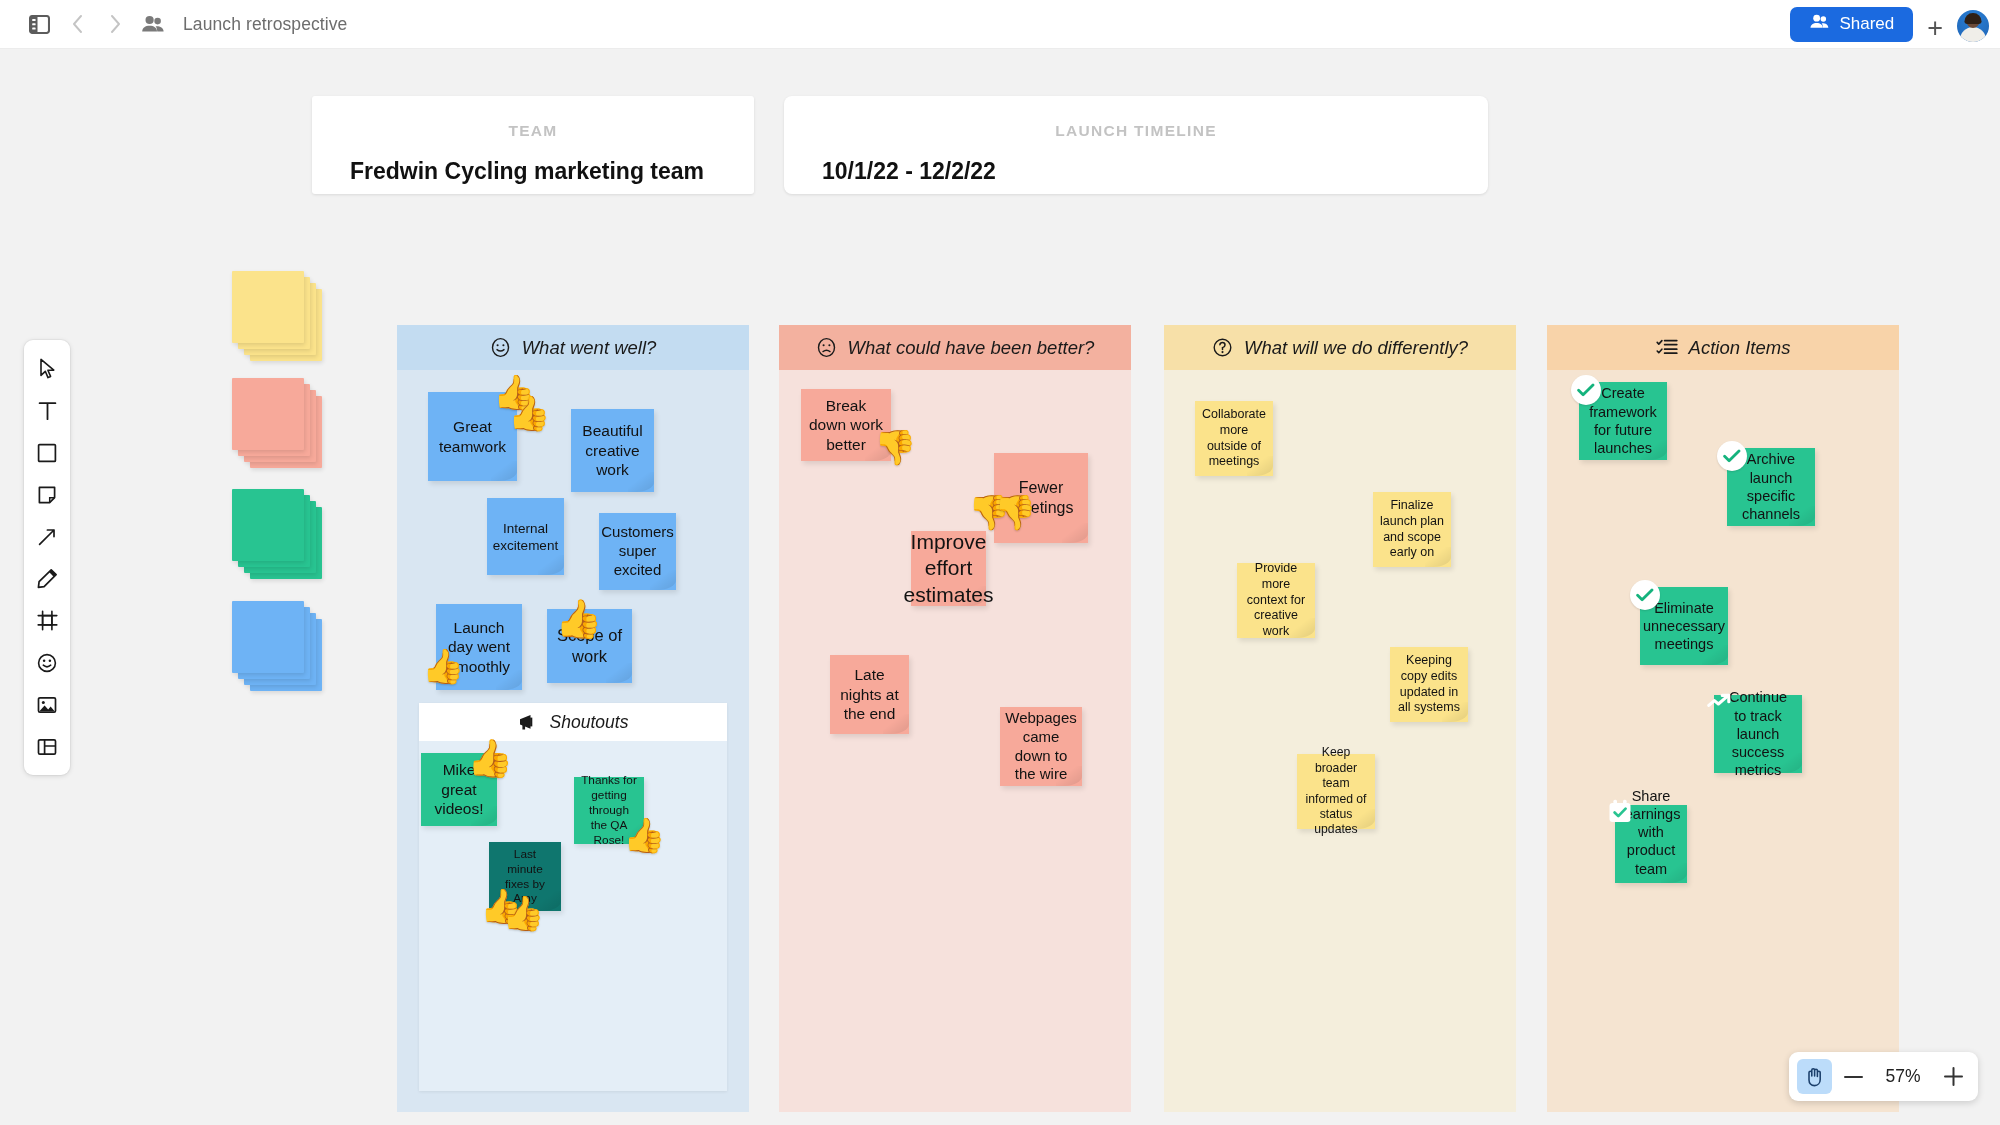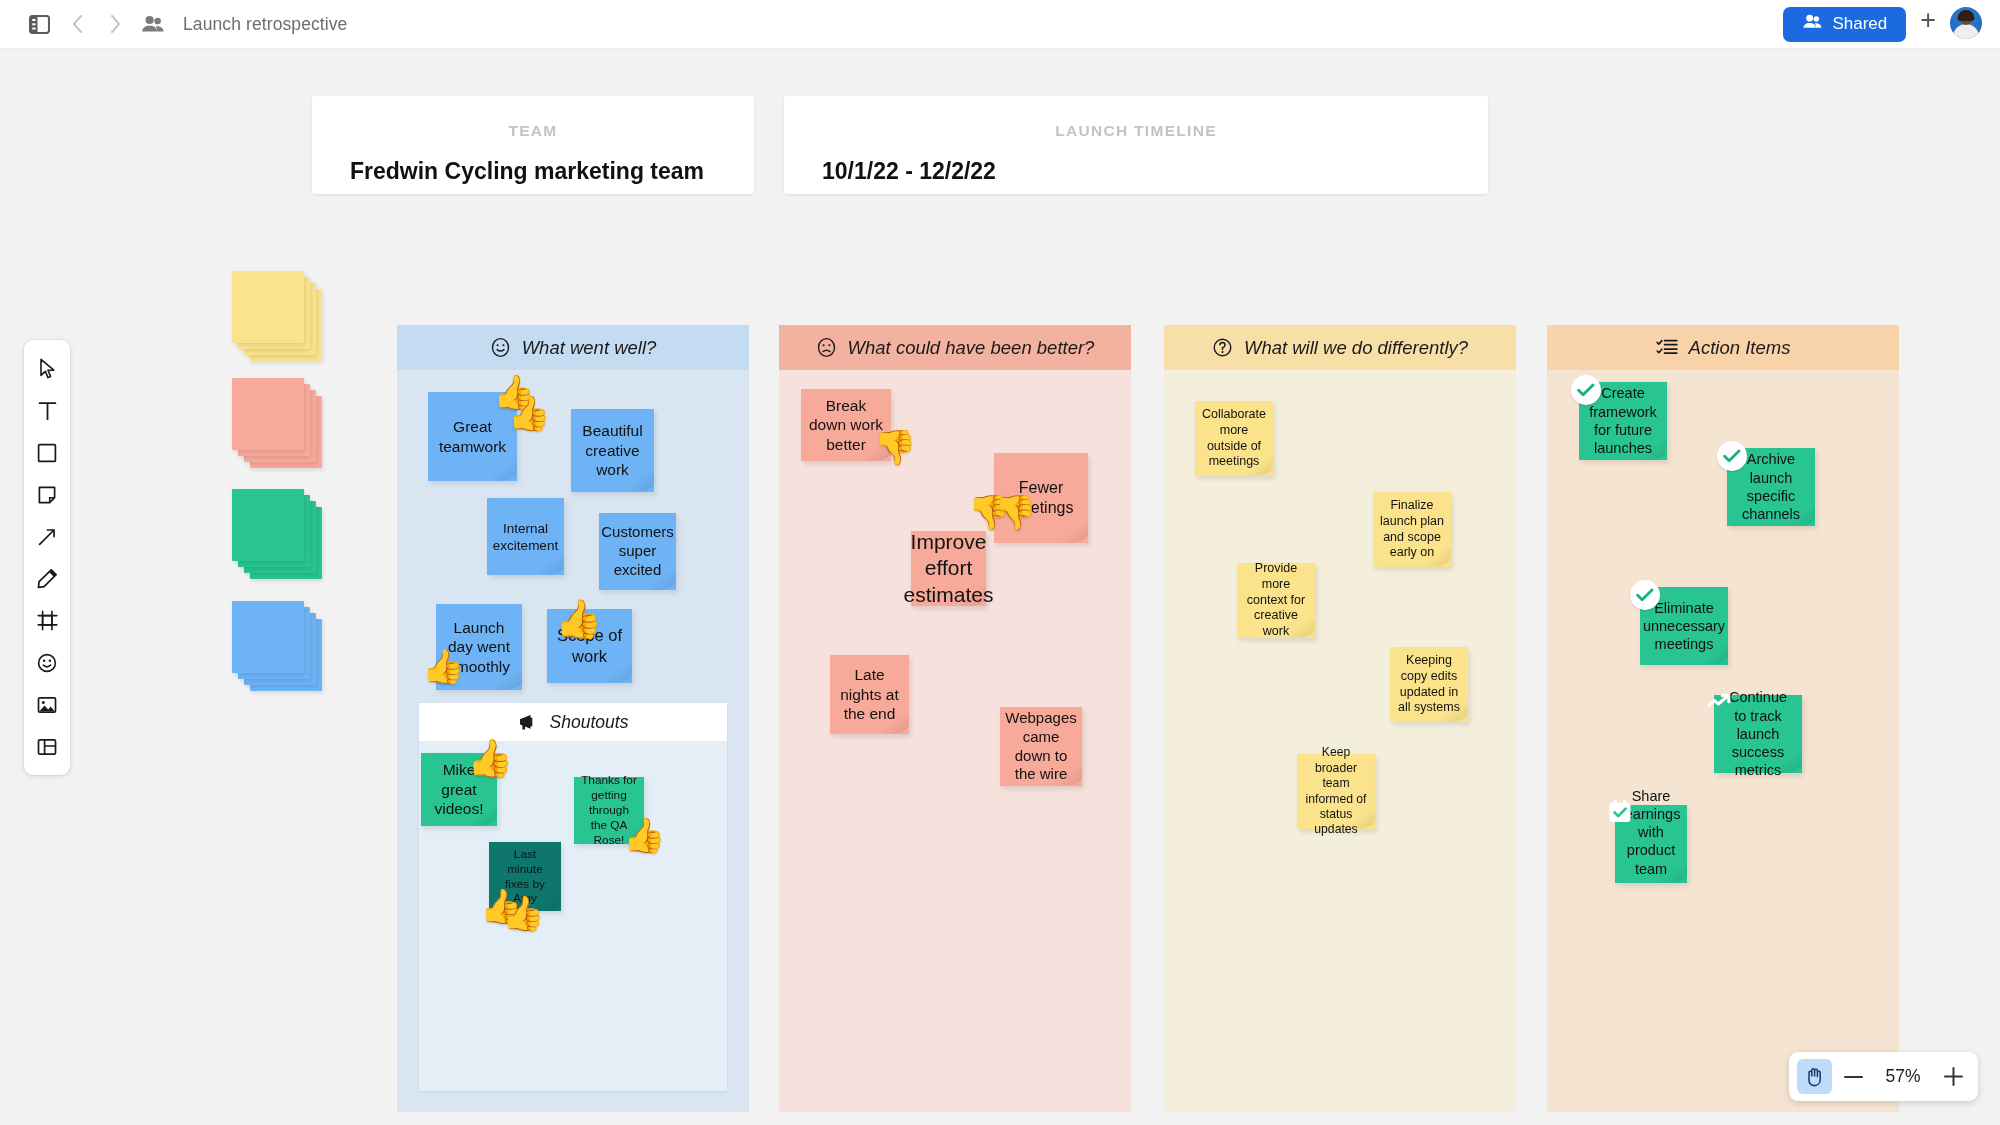--- a/index.html
+++ b/index.html
@@ -21,22 +21,22 @@
   .icon-btn {
     width: 34px; height: 34px; display: flex; align-items: center;
     justify-content: center; border-radius: 5px; cursor: pointer;
   }
   .people-glyph { color: #7a7a7a; }
   .doc-title {
     font-size: 17.5px; color: #6d6d6d; margin-left: 9px; letter-spacing: .1px;
     white-space: nowrap;
   }
   .tb-right {
-    margin-left: auto; display: flex; align-items: flex-start;
-    gap: 14px; padding-right: 18px;
+    margin-left: auto; display: flex; align-items: flex-end;
+    gap: 14px; padding-right: 11px;
   }
   .shared-btn {
     display: flex; align-items: center; gap: 9px;
     background: #1b6ae0; color: #fff; border-radius: 7px;
     padding: 0 19px; height: 35px; font-size: 17px; cursor: pointer;
     font-weight: 400;
   }
   .plus-btn { font-size: 27px; color: #555; font-weight: 300; cursor: pointer; line-height: 1; }
   .avatar {
     width: 32px; height: 32px; border-radius: 50%;
@@ -309,21 +309,21 @@
           <div class="sheet" style="left: 12px; top: 12px; background: rgb(110, 179, 245); z-index: 8;"></div>
           <div class="sheet" style="left: 6px; top: 6px; background: rgb(110, 179, 245); z-index: 9;"></div>
           <div class="sheet" style="left: 0px; top: 0px; background: rgb(110, 179, 245); z-index: 10;"></div>
         </div>
       </div>
 
     <div class="info-card" style="left:312px; top:47px; width:442px; height:98px;">
       <div class="info-label">TEAM</div>
       <div class="info-value">Fredwin Cycling marketing team</div>
     </div>
-    <div class="info-card" style="left:784px; top:47px; width:704px; height:98px;">
+    <div class="info-card" style="left:784px; top:47px; width:704px; height:98px;border-radius:8px;">
       <div class="info-label">LAUNCH TIMELINE</div>
       <div class="info-value">10/1/22 - 12/2/22</div>
     </div>
 
     <div class="column" style="left:397px;">
       <div class="col-head" style="background:#c3dcf1;">
         <span class="hicon">
           <svg width="21" height="21" viewBox="0 0 21 21">
             <ellipse cx="10.5" cy="10.5" rx="8" ry="8.9" fill="none" stroke="#1a1a1a" stroke-width="1.4"></ellipse>
             <circle cx="7.6" cy="8.2" r="1.05" fill="#1a1a1a"></circle>

